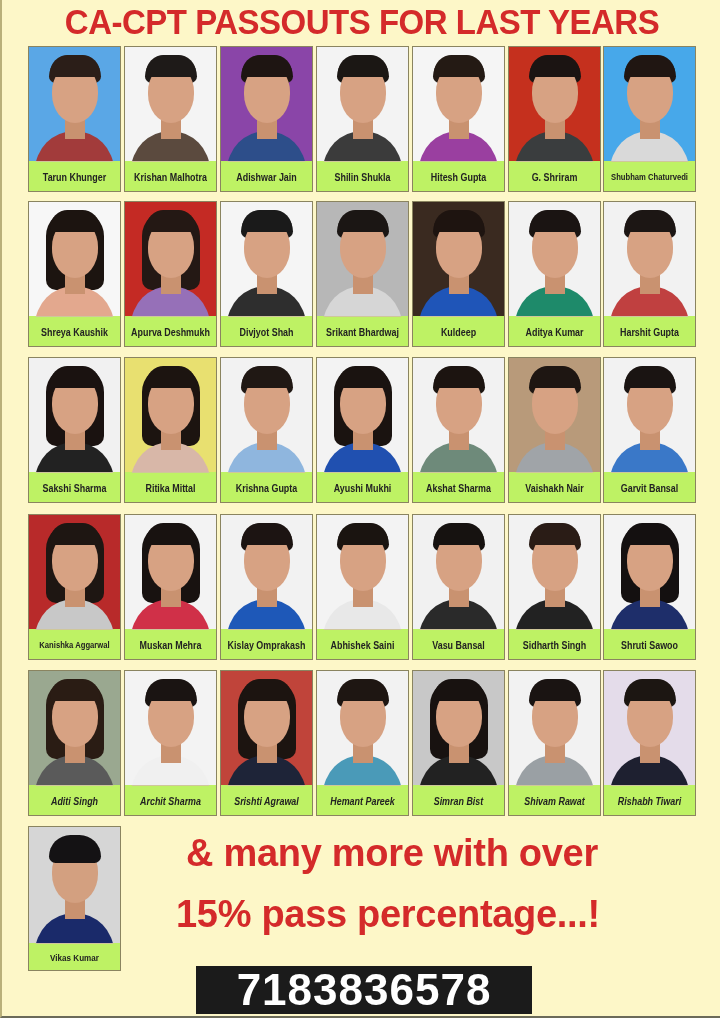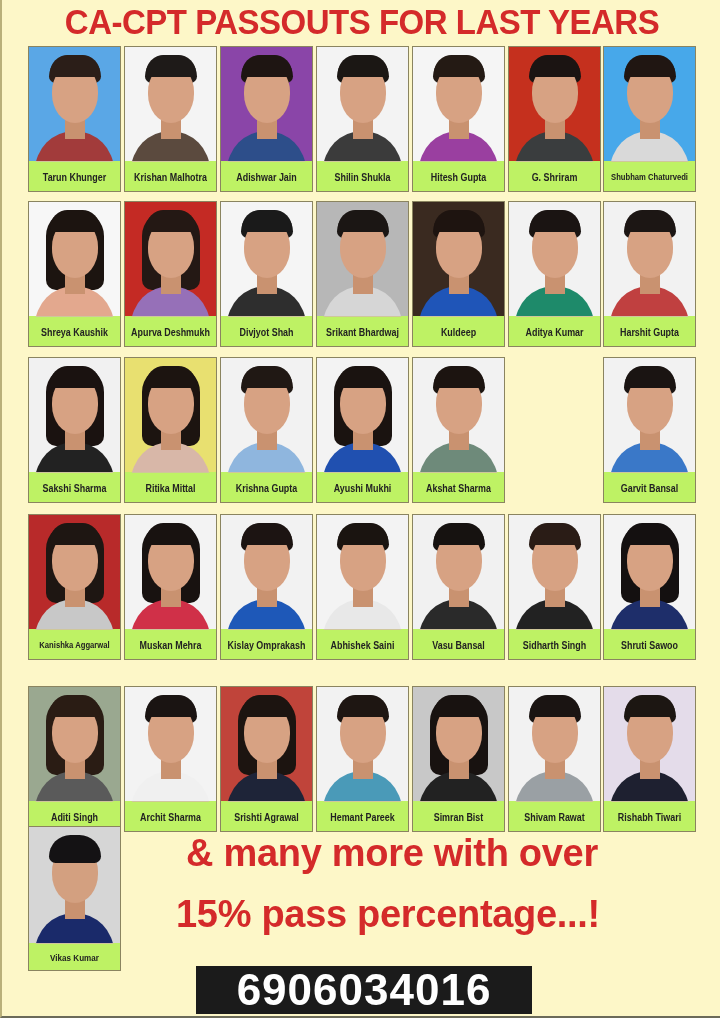--- a/index.html
+++ b/index.html
@@ -290,20 +290,31 @@
           <div class="photo">
             <div class="bg" style="background: rgb(242, 242, 242);"></div>
             <div class="hair" style="background: rgb(28, 20, 16);"></div>
             <div class="body" style="background: rgb(110, 138, 122);"></div>
             <div class="neck" style="background: rgb(201, 146, 112);"></div>
             <div class="face" style="background: rgb(215, 162, 131);"></div>
             <div class="hair top" style="background: rgb(28, 20, 16); height: 22px; border-radius: 26px 26px 6px 6px; left: 21px; width: 50px; top: 8px;"></div>
           </div>
           <div class="name">Akshat Sharma</div>
         </div>
+        <div class="card" style="left: 480px;">
+          <div class="photo">
+            <div class="bg" style="background: rgb(184, 154, 122);"></div>
+            <div class="hair" style="background: rgb(30, 22, 18);"></div>
+            <div class="body" style="background: rgb(160, 164, 168);"></div>
+            <div class="neck" style="background: rgb(201, 146, 112);"></div>
+            <div class="face" style="background: rgb(215, 162, 131);"></div>
+            <div class="hair top" style="background: rgb(30, 22, 18); height: 22px; border-radius: 26px 26px 6px 6px; left: 21px; width: 50px; top: 8px;"></div>
+          </div>
+          <div class="name">Vaishakh Nair</div>
+        </div>
         <div class="card" style="left: 575px;">
           <div class="photo">
             <div class="bg" style="background: rgb(242, 242, 242);"></div>
             <div class="hair" style="background: rgb(26, 20, 18);"></div>
             <div class="body" style="background: rgb(58, 120, 200);"></div>
             <div class="neck" style="background: rgb(201, 146, 112);"></div>
             <div class="face" style="background: rgb(215, 162, 131);"></div>
             <div class="hair top" style="background: rgb(26, 20, 18); height: 22px; border-radius: 26px 26px 6px 6px; left: 21px; width: 50px; top: 8px;"></div>
           </div>
           <div class="name">Garvit Bansal</div>
@@ -381,21 +392,21 @@
             <div class="bg" style="background: rgb(243, 243, 243);"></div>
             <div class="hair long" style="background: rgb(20, 16, 16);"></div>
             <div class="body" style="background: rgb(30, 46, 106);"></div>
             <div class="neck" style="background: rgb(201, 146, 112);"></div>
             <div class="face" style="background: rgb(215, 162, 131);"></div>
             <div class="hair top" style="background: rgb(20, 16, 16); height: 22px; border-radius: 26px 26px 6px 6px; left: 21px; width: 50px; top: 8px;"></div>
           </div>
           <div class="name">Shruti Sawoo</div>
         </div>
       </div>
-      <div class="row" style="top: 640px;">
+      <div class="row" style="top: 624px; font-style: italic;">
         <div class="card" style="left: 0px;">
           <div class="photo">
             <div class="bg" style="background: rgb(154, 168, 144);"></div>
             <div class="hair long" style="background: rgb(42, 28, 20);"></div>
             <div class="body" style="background: rgb(90, 90, 90);"></div>
             <div class="neck" style="background: rgb(201, 146, 112);"></div>
             <div class="face" style="background: rgb(215, 162, 131);"></div>
             <div class="hair top" style="background: rgb(42, 28, 20); height: 22px; border-radius: 26px 26px 6px 6px; left: 21px; width: 50px; top: 8px;"></div>
           </div>
           <div class="name">Aditi Singh</div>
@@ -476,14 +487,14 @@
       <div class="neck" style="background: rgb(201, 146, 112);"></div>
       <div class="face" style="background: rgb(211, 160, 128);"></div>
       <div class="hair" style="background: rgb(20, 18, 20);"></div>
     </div>
     <div class="name">Vikas Kumar</div>
   </div>
 
   <div class="slogan l1">&amp; many more with over</div>
   <div class="slogan l2">15% pass percentage...!</div>
 
-  <div class="phone">6906034016</div>
+  <div class="phone">7183836578</div>
 </div>
 
 </body></html>

